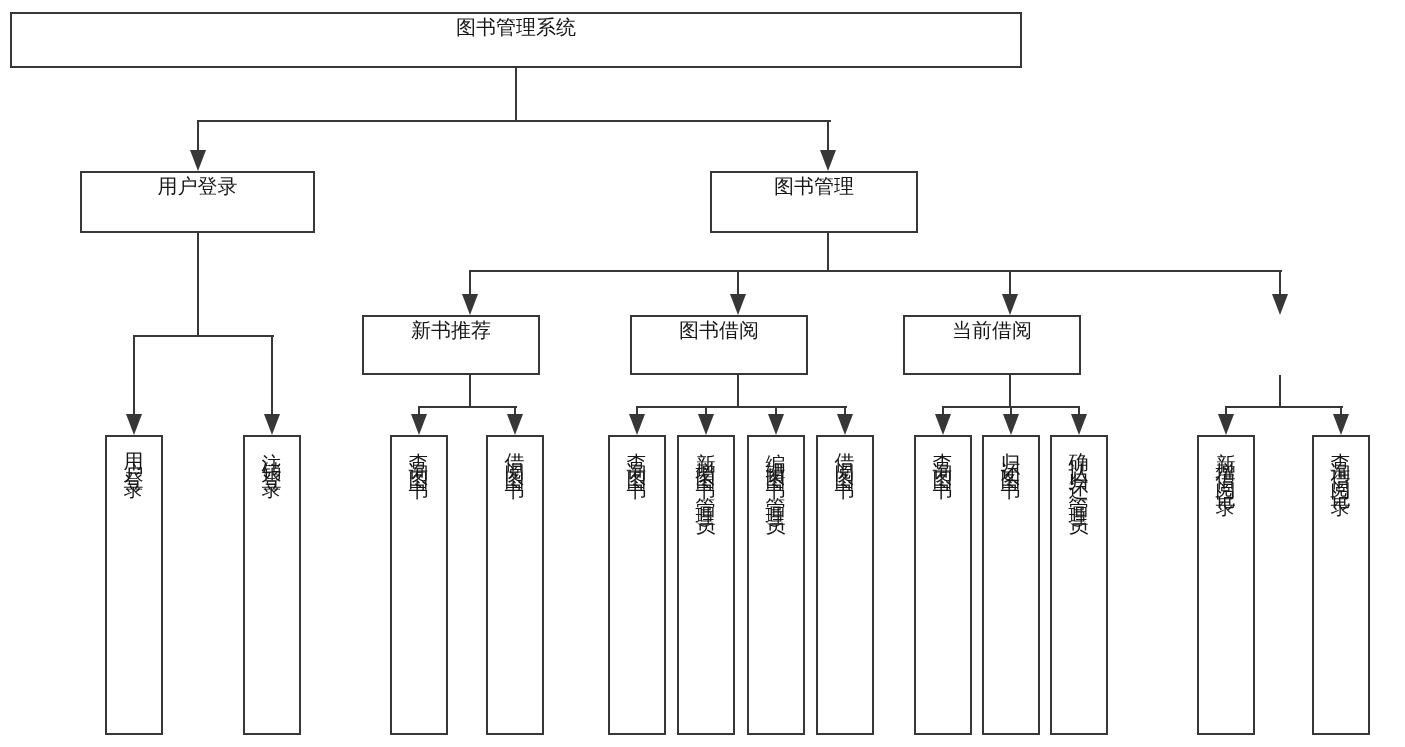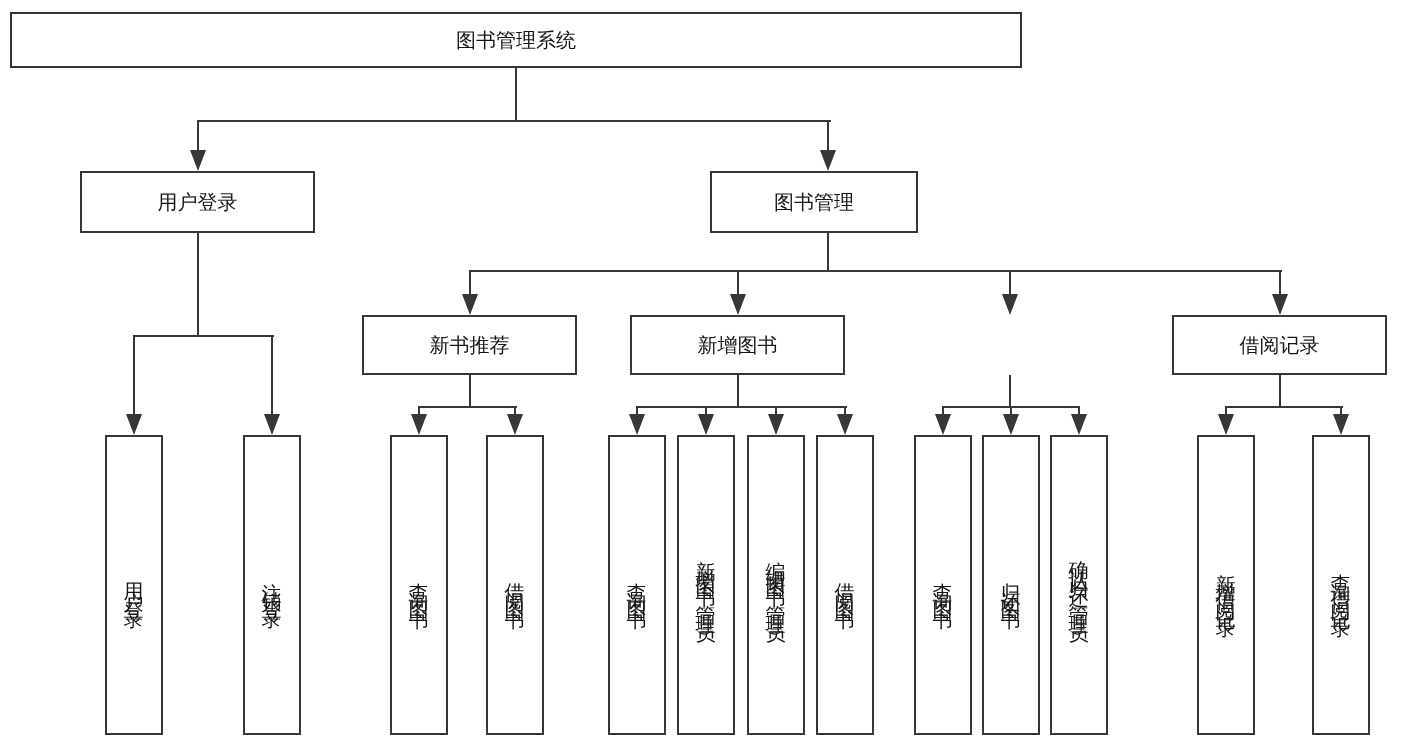--- a/index.html
+++ b/index.html
@@ -11,28 +11,28 @@
     overflow: hidden;
     font-family: "Liberation Sans", sans-serif;
     color: #161616;
   }
   .node {
     position: absolute;
     box-sizing: border-box;
     border: 2px solid #373737;
     background: #ffffff;
     display: flex;
-    align-items: center;
+    align-items: flex-start;
     justify-content: center;
     font-size: 20px;
     color: #161616;
   }
   .root-node { left: 10px; top: 12px; width: 1012px; height: 56px; }
   .l2 { top: 171px; height: 62px; }
-  .l3 { top: 315px; width: 215px; height: 60px; }
+  .l3 { top: 315px; width: 178px; height: 60px; }
   .leaf { top: 435px; width: 58px; height: 300px; }
   .vtext {
     writing-mode: vertical-rl;
     text-orientation: mixed;
     letter-spacing: 9px;
     line-height: 1;
     font-size: 20px;
     white-space: nowrap;
   }
   .vl { position: absolute; width: 2px; background: #373737; }
@@ -65,24 +65,24 @@
     <span>用户登录</span>
   </div>
   <div class="node l2" style="left:710px;width:208px;">
     <span>图书管理</span>
   </div>
 
   <div class="node l3" style="left:362px;">
     <span>新书推荐</span>
   </div>
   <div class="node l3" style="left:630px;">
-    <span>新增图书</span>
-  </div>
-  <div class="node l3" style="left:1172px;">
-    <span>借阅记录</span>
+    <span>图书借阅</span>
+  </div>
+  <div class="node l3" style="left:903px;">
+    <span>当前借阅</span>
   </div>
 
   <div class="node leaf" style="left:105px;">
     <span class="vtext">用户登录</span>
   </div>
   <div class="node leaf" style="left:243px;">
     <span class="vtext">注销登录</span>
   </div>
 
   <div class="node leaf" style="left:390px;">

